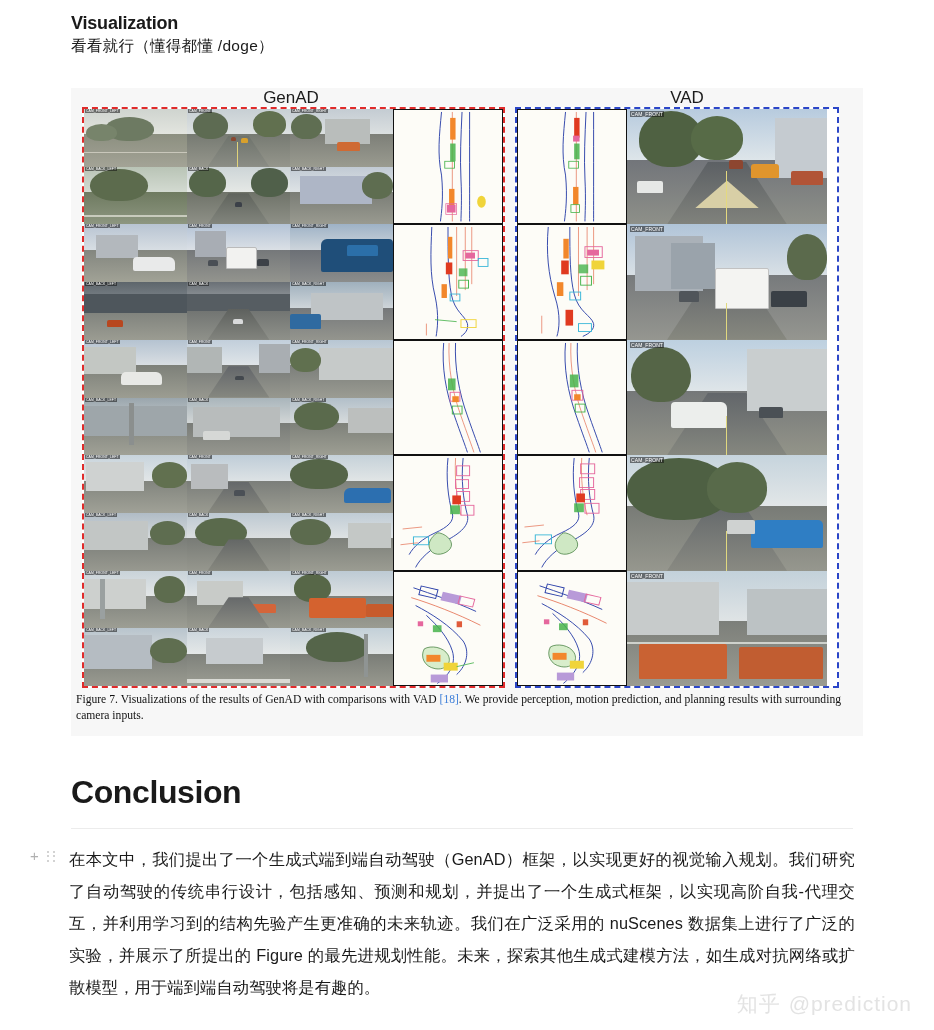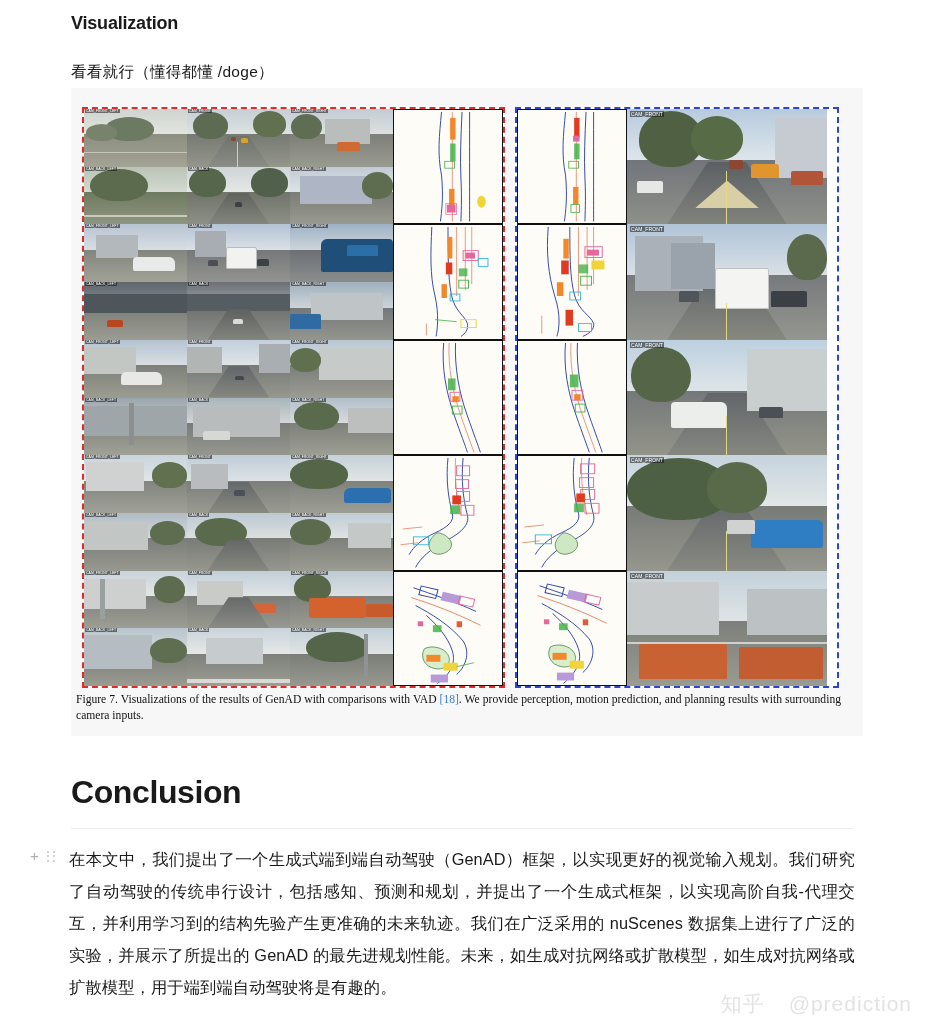--- a/index.html
+++ b/index.html
@@ -22,21 +22,21 @@
     left: 71px;
     top: 13px;
     font-size: 18px;
     font-weight: bold;
     letter-spacing: -0.2px;
     color: #1a1a1a;
   }
   .sub-line {
     position: absolute;
     left: 71px;
-    top: 62px;
+    top: 36px;
     font-size: 15.5px;
     color: #1a1a1a;
     letter-spacing: 0.3px;
   }
 
   
   .figure-block {
     position: absolute;
     left: 71px;
     top: 88px;
@@ -238,30 +238,34 @@
   .watermark {
     position: absolute;
     right: 22px;
     bottom: 12px;
     font-size: 21px;
     color: #e3e3e3;
     letter-spacing: 1px;
     font-family: "Liberation Sans", sans-serif;
     white-space: nowrap;
   }
-  .watermark .wm-logo { margin-right: 24px; }
+  .watermark .wm-logo { margin-right: 8px; }
 </style>
 </head>
 <body>
 
 <div class="section-title">Visualization</div>
 <div class="sub-line">看看就行（懂得都懂 /doge）</div>
 
 <div class="figure-block">
 
+  <div class="panel-titles">
+    <div class="panel-title genad">GenAD</div>
+    <div class="panel-title vad">VAD</div>
+  </div>
 
   <div class="method-panel genad">
     <div class="rows">
 
       <div class="vis-row">
         <div class="cam-grid genad">
           <div class="cam-cell">
             <div class="scene">
               <div class="sky" style="background:linear-gradient(#cfd4cf,#e4e6e0)"></div>
               <div class="ground" style="background:linear-gradient(#8c8f80,#a3a396)"></div>
@@ -844,17 +848,17 @@
   <div class="drag-icon">
     <i></i>
       <i></i>
       <i></i>
       <i></i>
       <i></i>
       <i></i>
   </div>
 </div>
 
-<div class="conclusion-body">在本文中，我们提出了一个生成式端到端自动驾驶（GenAD）框架，以实现更好的视觉输入规划。我们研究了自动驾驶的传统串行设计，包括感知、预测和规划，并提出了一个生成式框架，以实现高阶自我-代理交互，并利用学习到的结构先验产生更准确的未来轨迹。我们在广泛采用的 nuScenes 数据集上进行了广泛的实验，并展示了所提出的 GenAD 的最先进规划性能。未来，如生成对抗网络或扩散模型，如生成对抗网络或扩散模型，用于端到端自动驾驶将是有趣的。</div>
+<div class="conclusion-body">在本文中，我们提出了一个生成式端到端自动驾驶（GenAD）框架，以实现更好的视觉输入规划。我们研究了自动驾驶的传统串行设计，包括感知、预测和规划，并提出了一个生成式框架，以实现高阶自我-代理交互，并利用学习到的结构先验产生更准确的未来轨迹。我们在广泛采用的 nuScenes 数据集上进行了广泛的实验，并展示了所提出的 Figure 的最先进规划性能。未来，探索其他生成式建模方法，如生成对抗网络或扩散模型，用于端到端自动驾驶将是有趣的。</div>
 
 <div class="watermark">
   <span class="wm-logo">知乎</span><span>@prediction</span>
 </div>
 
 </body></html>

